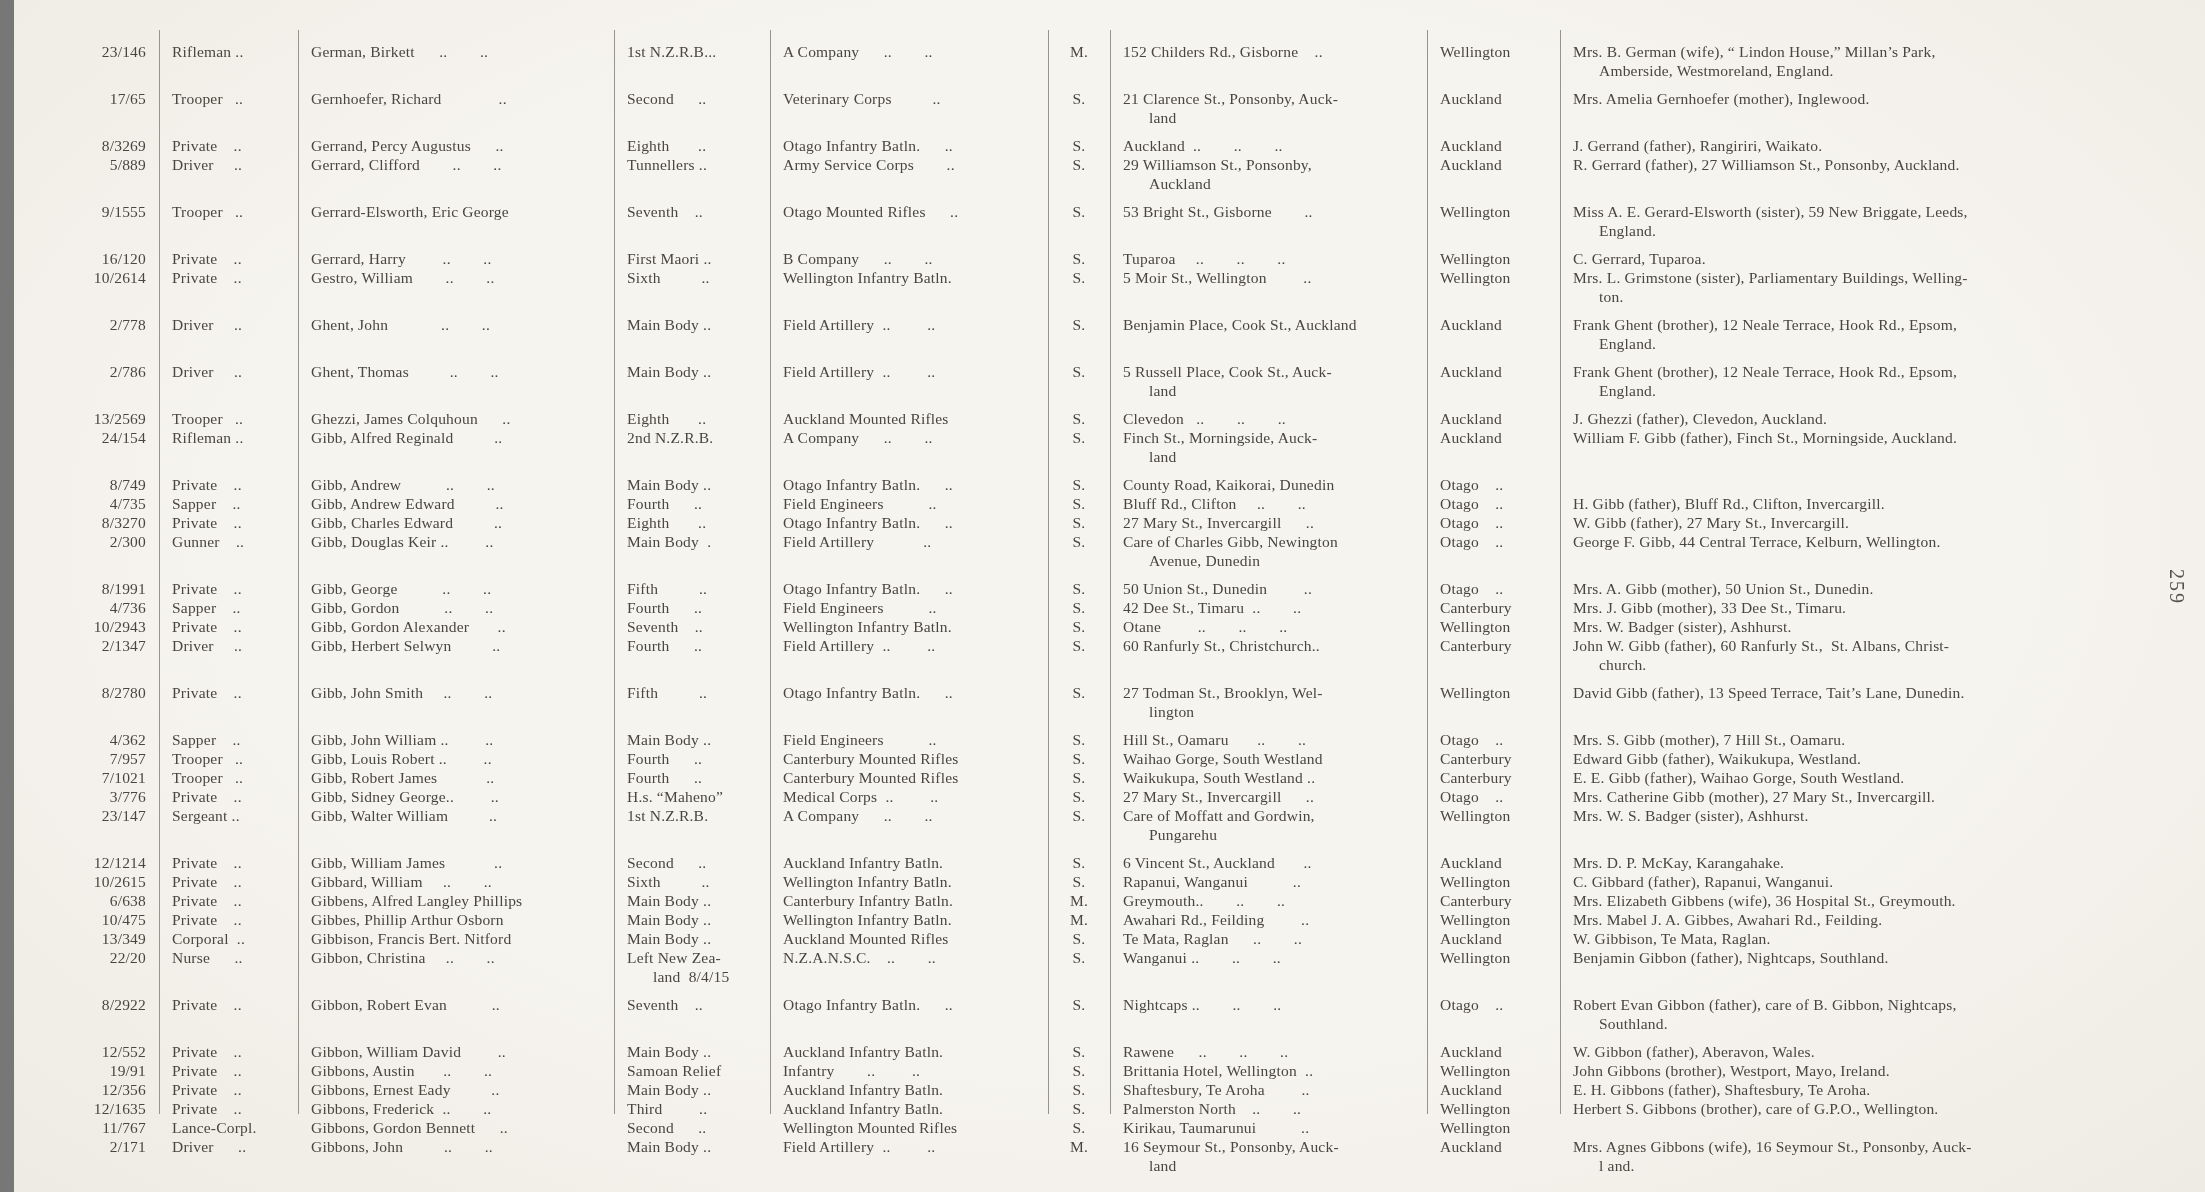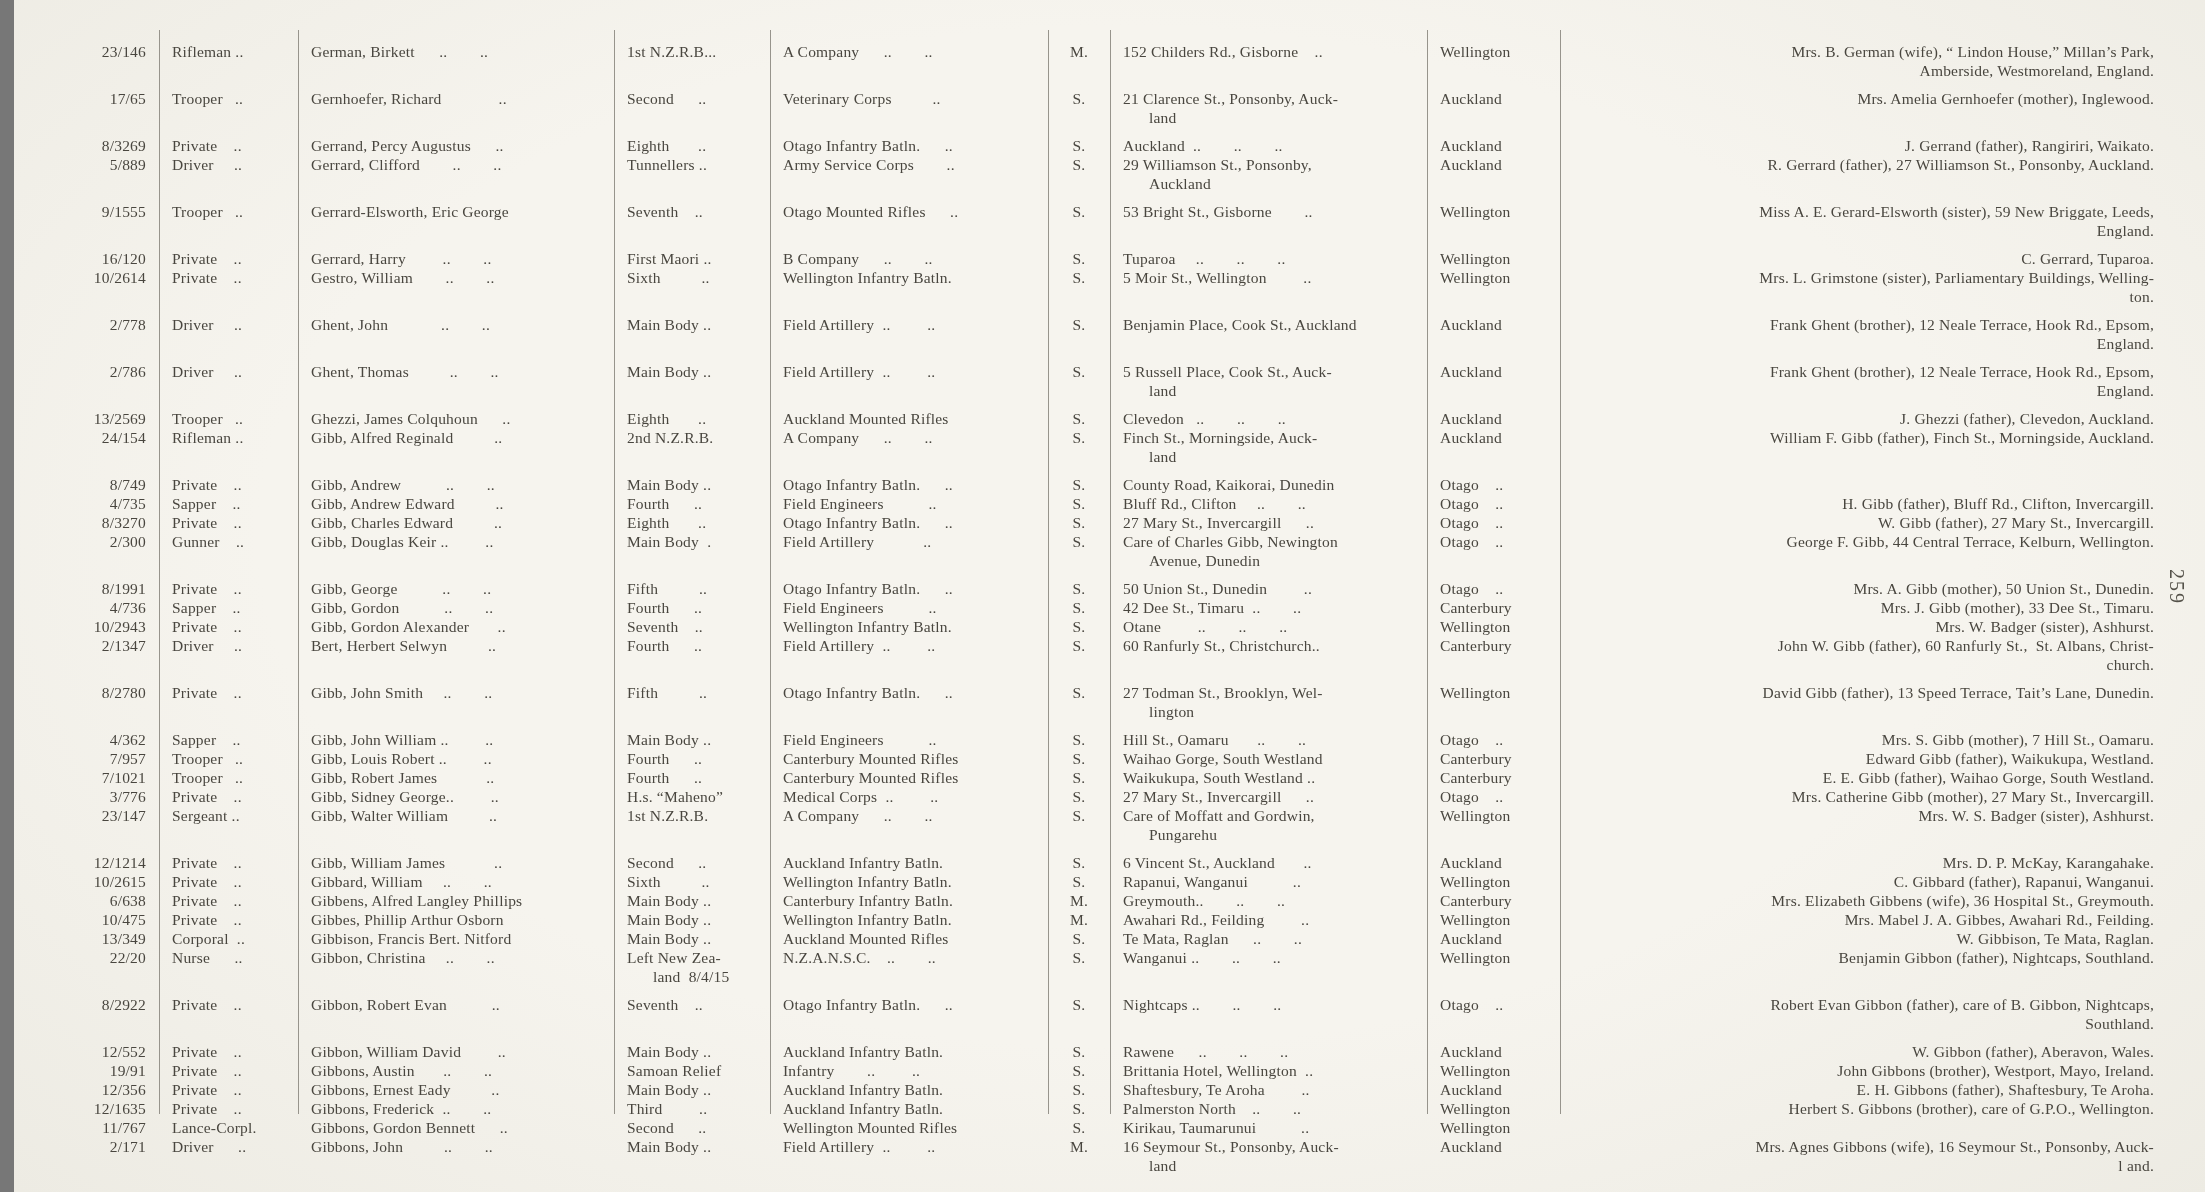--- a/index.html
+++ b/index.html
@@ -25,21 +25,21 @@
   }
   .row.gap{margin-top:9px;font-family:Liberation Serif, serif;}
   .cell{font-size:15.5px;line-height:19px;letter-spacing:0.2px;min-height:19px;}
   .ci{
     margin-left:13px;margin-right:3px;
     padding-left:26px;text-indent:-26px;
     white-space:pre-wrap;
   }
   .c-num .ci{margin-left:0;margin-right:13px;text-align:right;padding-left:0;text-indent:0;}
   .c-ms .ci{margin-left:0;margin-right:0;text-align:center;padding-left:0;text-indent:0;}
-  .c-nok .ci{margin-right:0;text-align:right;}
+  .c-nok .ci{margin-right:0;}
   .page-number{
     position:absolute;left:2134px;top:558px;width:58px;height:58px;
     transform:rotate(90deg);
     font-size:20px;letter-spacing:2px;color:#55524a;
     text-align:center;line-height:58px;
   }
 </style>
 </head>
 <body>
 
@@ -585,21 +585,21 @@
         </div>
       </div>
       <div class="row">
         <div class="cell c-num">
           <div class="ci">2/1347</div>
         </div>
         <div class="cell c-rank">
           <div class="ci">Driver     ..</div>
         </div>
         <div class="cell c-name">
-          <div class="ci">Bert, Herbert Selwyn          ..</div>
+          <div class="ci">Gibb, Herbert Selwyn          ..</div>
         </div>
         <div class="cell c-body">
           <div class="ci">Fourth      ..</div>
         </div>
         <div class="cell c-unit">
           <div class="ci">Field Artillery  ..         ..</div>
         </div>
         <div class="cell c-ms">
           <div class="ci">S.</div>
         </div>

